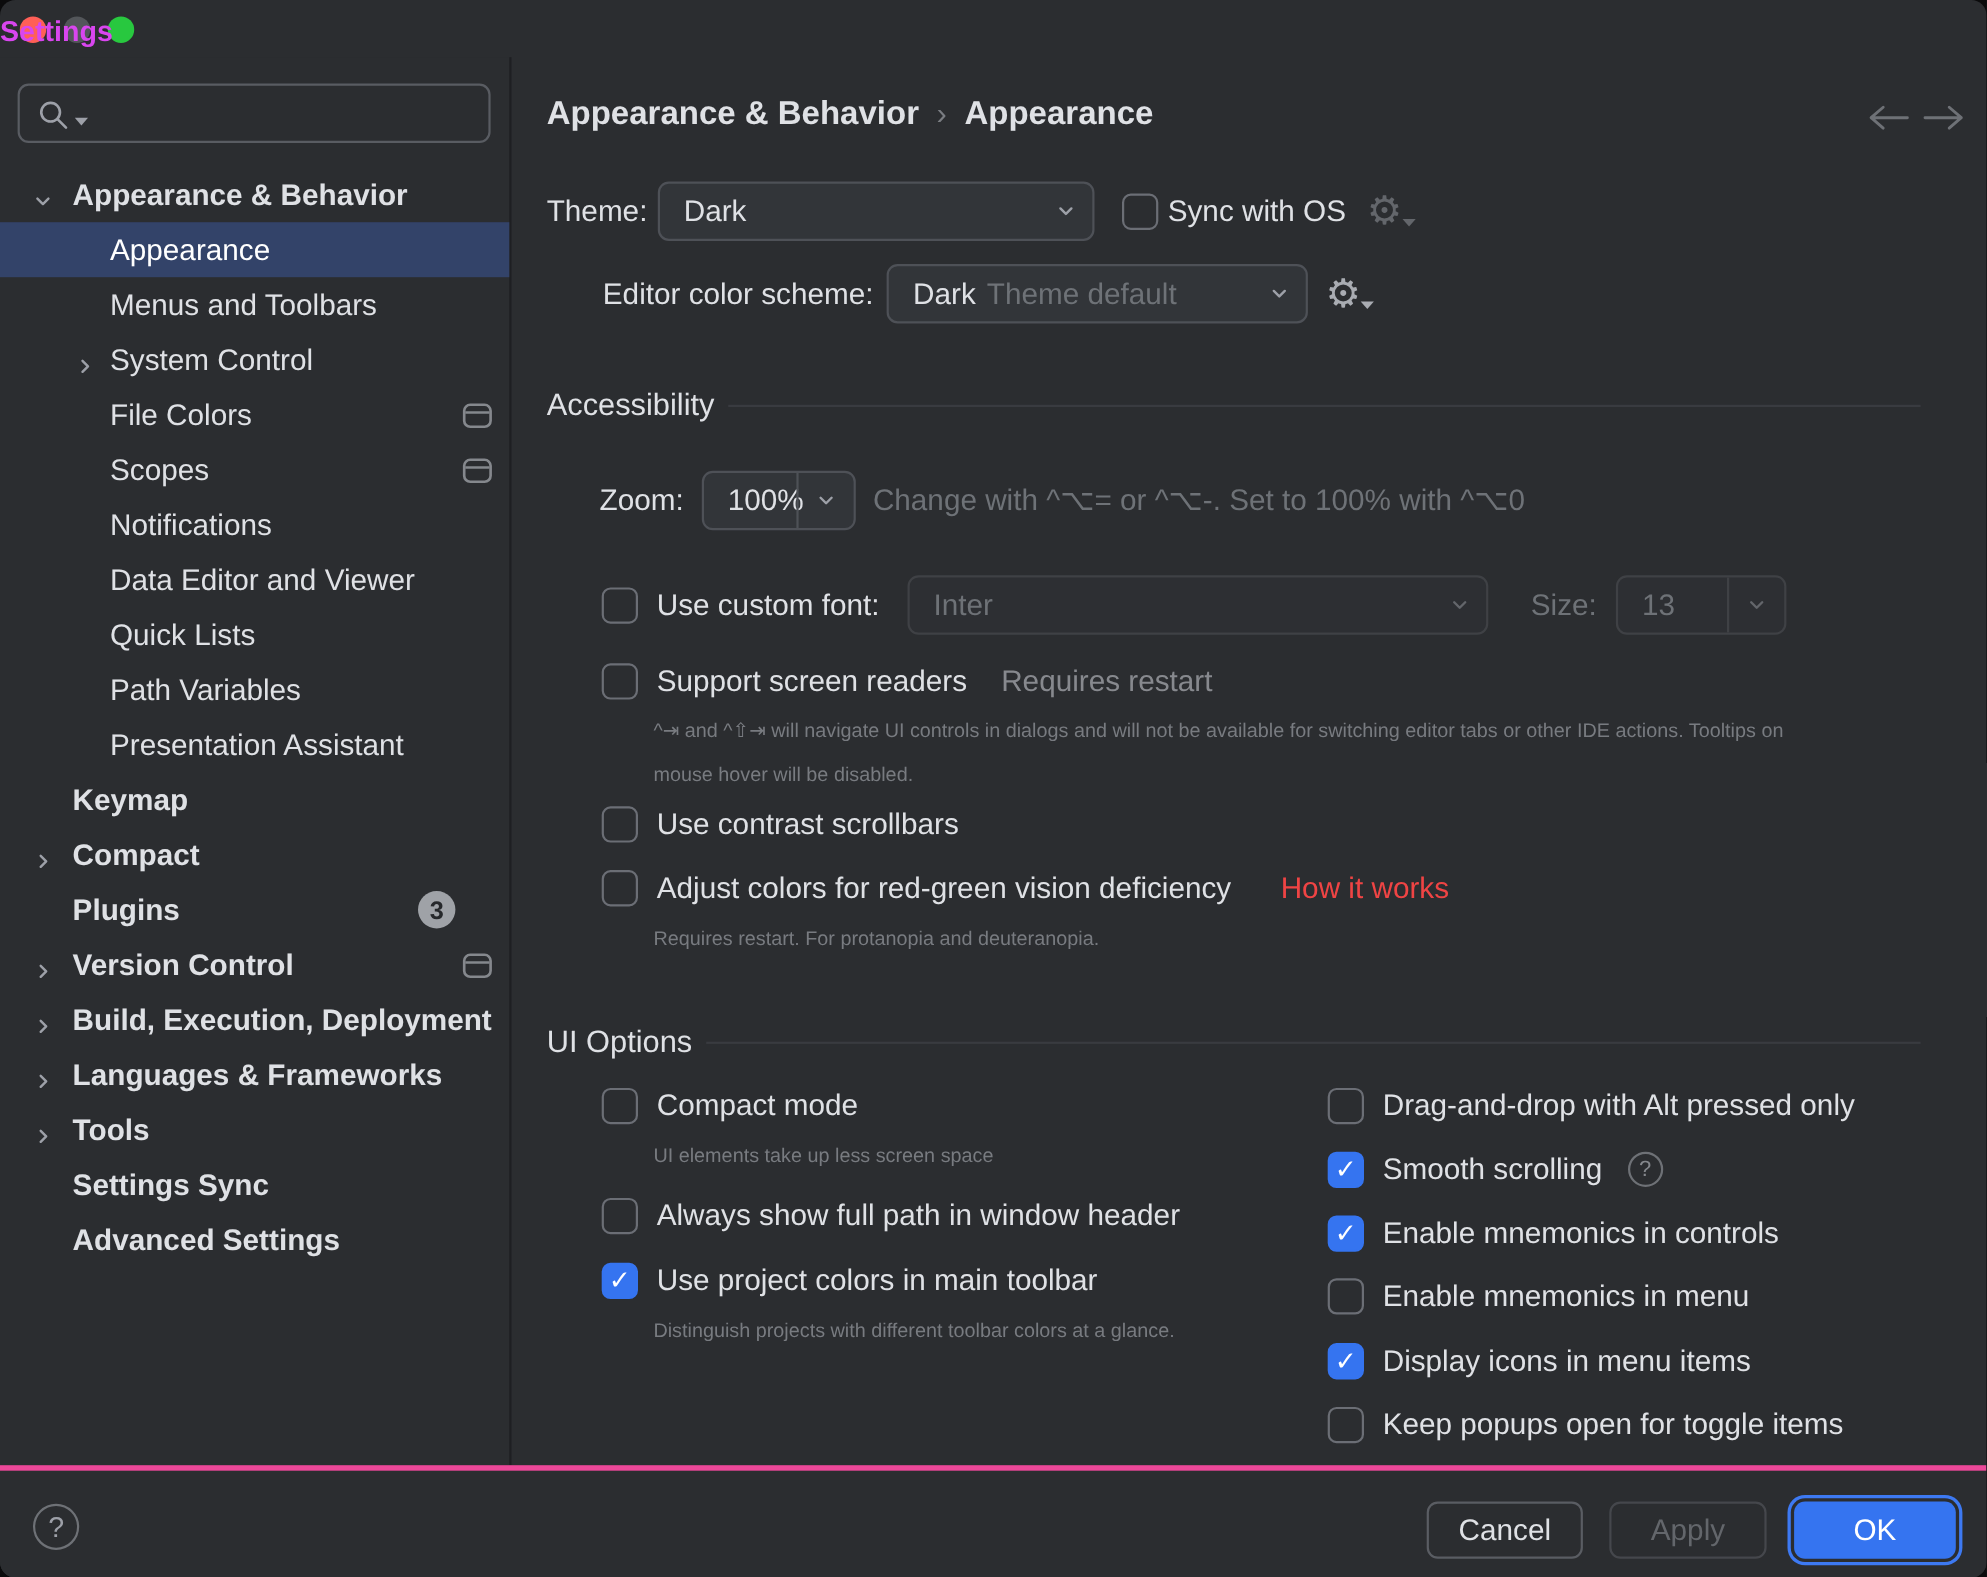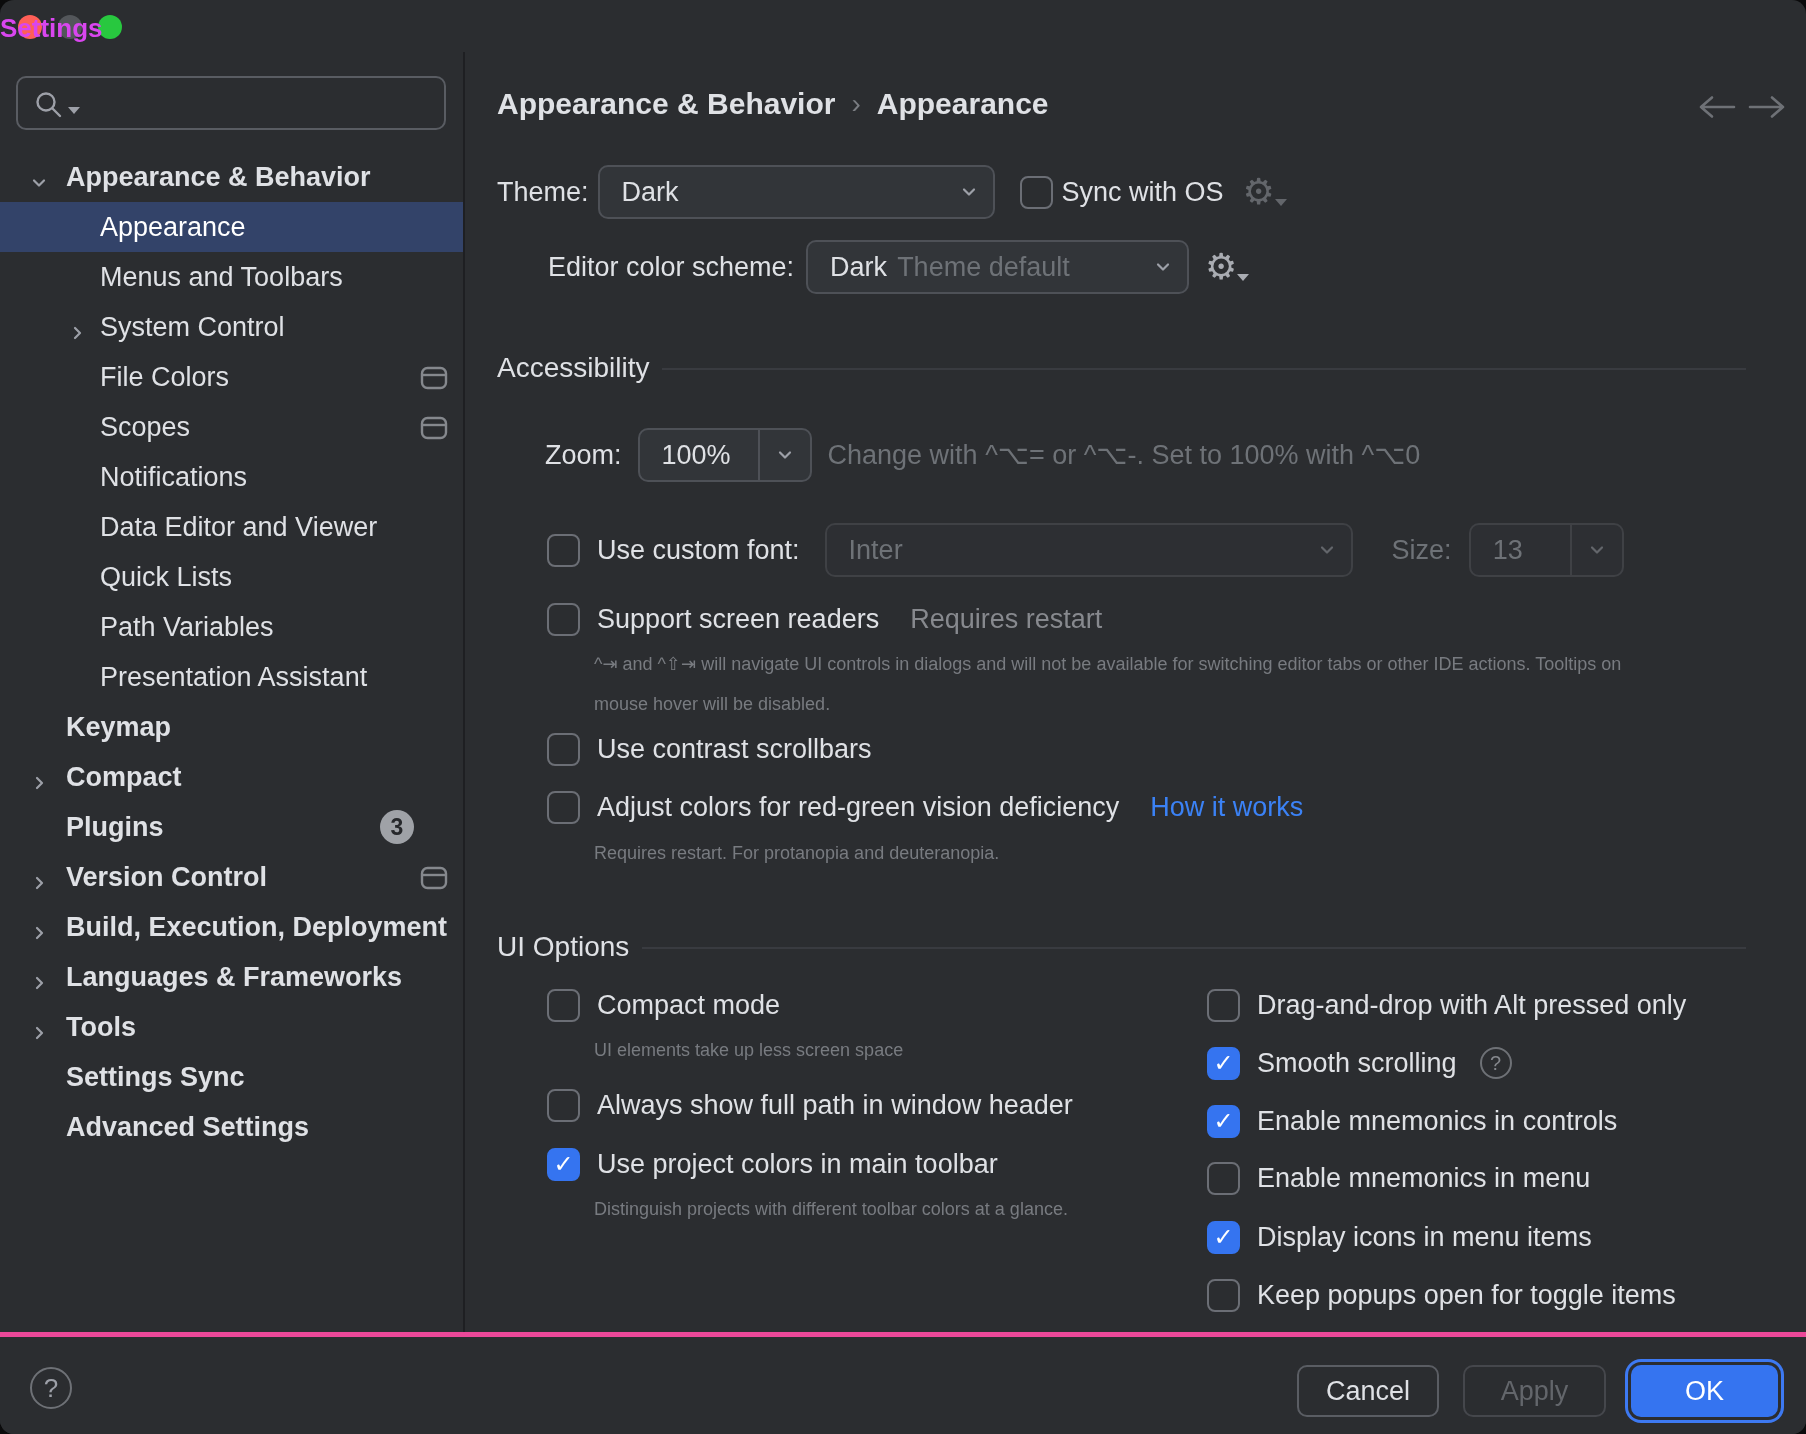--- a/index.html
+++ b/index.html
@@ -59,21 +59,21 @@
   .sect{position:absolute;left:497px;font-size:28px;color:#dfe1e5;}
   .rule{position:absolute;height:2px;background:#393b40;}
 
   .cb{width:33px;height:33px;border:2px solid #6b6e75;border-radius:8px;box-sizing:border-box;flex:0 0 auto;
       display:flex;align-items:center;justify-content:center;}
   .cb.on{background:#3574f0;border-color:#3574f0;color:#fff;}
   .cb.on:before{content:"✓";font-size:24px;font-weight:700;}
   .crow{position:absolute;display:flex;align-items:center;gap:17px;height:54px;font-size:27px;color:#dfe1e5;}
   .note{color:#87898e;margin-left:14px;}
   .cdesc{position:absolute;color:#787b80;font-size:18px;line-height:40px;}
-  .link{color:#3b82f6;margin-left:14px;cursor:pointer;}
+  .link{color:#ef4444;margin-left:28px;cursor:pointer;}
   .qhelp{width:32px;height:32px;border:2px solid #6e7176;border-radius:50%;color:#85888d;font-size:20px;
          display:flex;align-items:center;justify-content:center;box-sizing:border-box;margin-left:6px;}
   .qhelp:before{content:"?";}
 
   
   .footer{position:absolute;left:0;top:1332px;width:100%;height:116px;background:#2b2d30;border-top:5px solid #ec4899;box-sizing:border-box;}
   .fhelp{position:absolute;left:30px;top:30px;width:42px;height:42px;border:2px solid #6e7176;border-radius:50%;
          color:#9da0a8;font-size:26px;display:flex;align-items:center;justify-content:center;box-sizing:border-box;}
   .fhelp:before{content:"?";}
   .btn{position:absolute;top:28px;height:52px;border-radius:10px;font-size:27px;box-sizing:border-box;
@@ -253,21 +253,21 @@
     <span class="gear" style="margin-left:4px">
           <i class="tri"></i>
         </span>
   </div>
 
   <div class="sect" style="top:352px">Accessibility</div>
   <div class="rule" style="left:662px;right:60px;top:368px"></div>
 
   <div class="row" style="left:545px;top:427px;gap:16px">
     <span class="flabel">Zoom:</span>
-    <div class="combo" style="width:174px;padding-right:26px">
+    <div class="combo" style="width:140px;padding-right:26px">
       <span class="val">100%</span>
       <span class="seg">
             <svg width="20" height="20" viewBox="0 0 20 20">
               <polyline points="5,7.5 10,12.5 15,7.5" fill="none" stroke="currentColor" stroke-width="2.2" stroke-linecap="round" stroke-linejoin="round"></polyline>
             </svg>
           </span>
     </div>
     <span class="flabel dimtext" style="">Change with ^⌥= or ^⌥-. Set to 100% with ^⌥0</span>
   </div>
 

